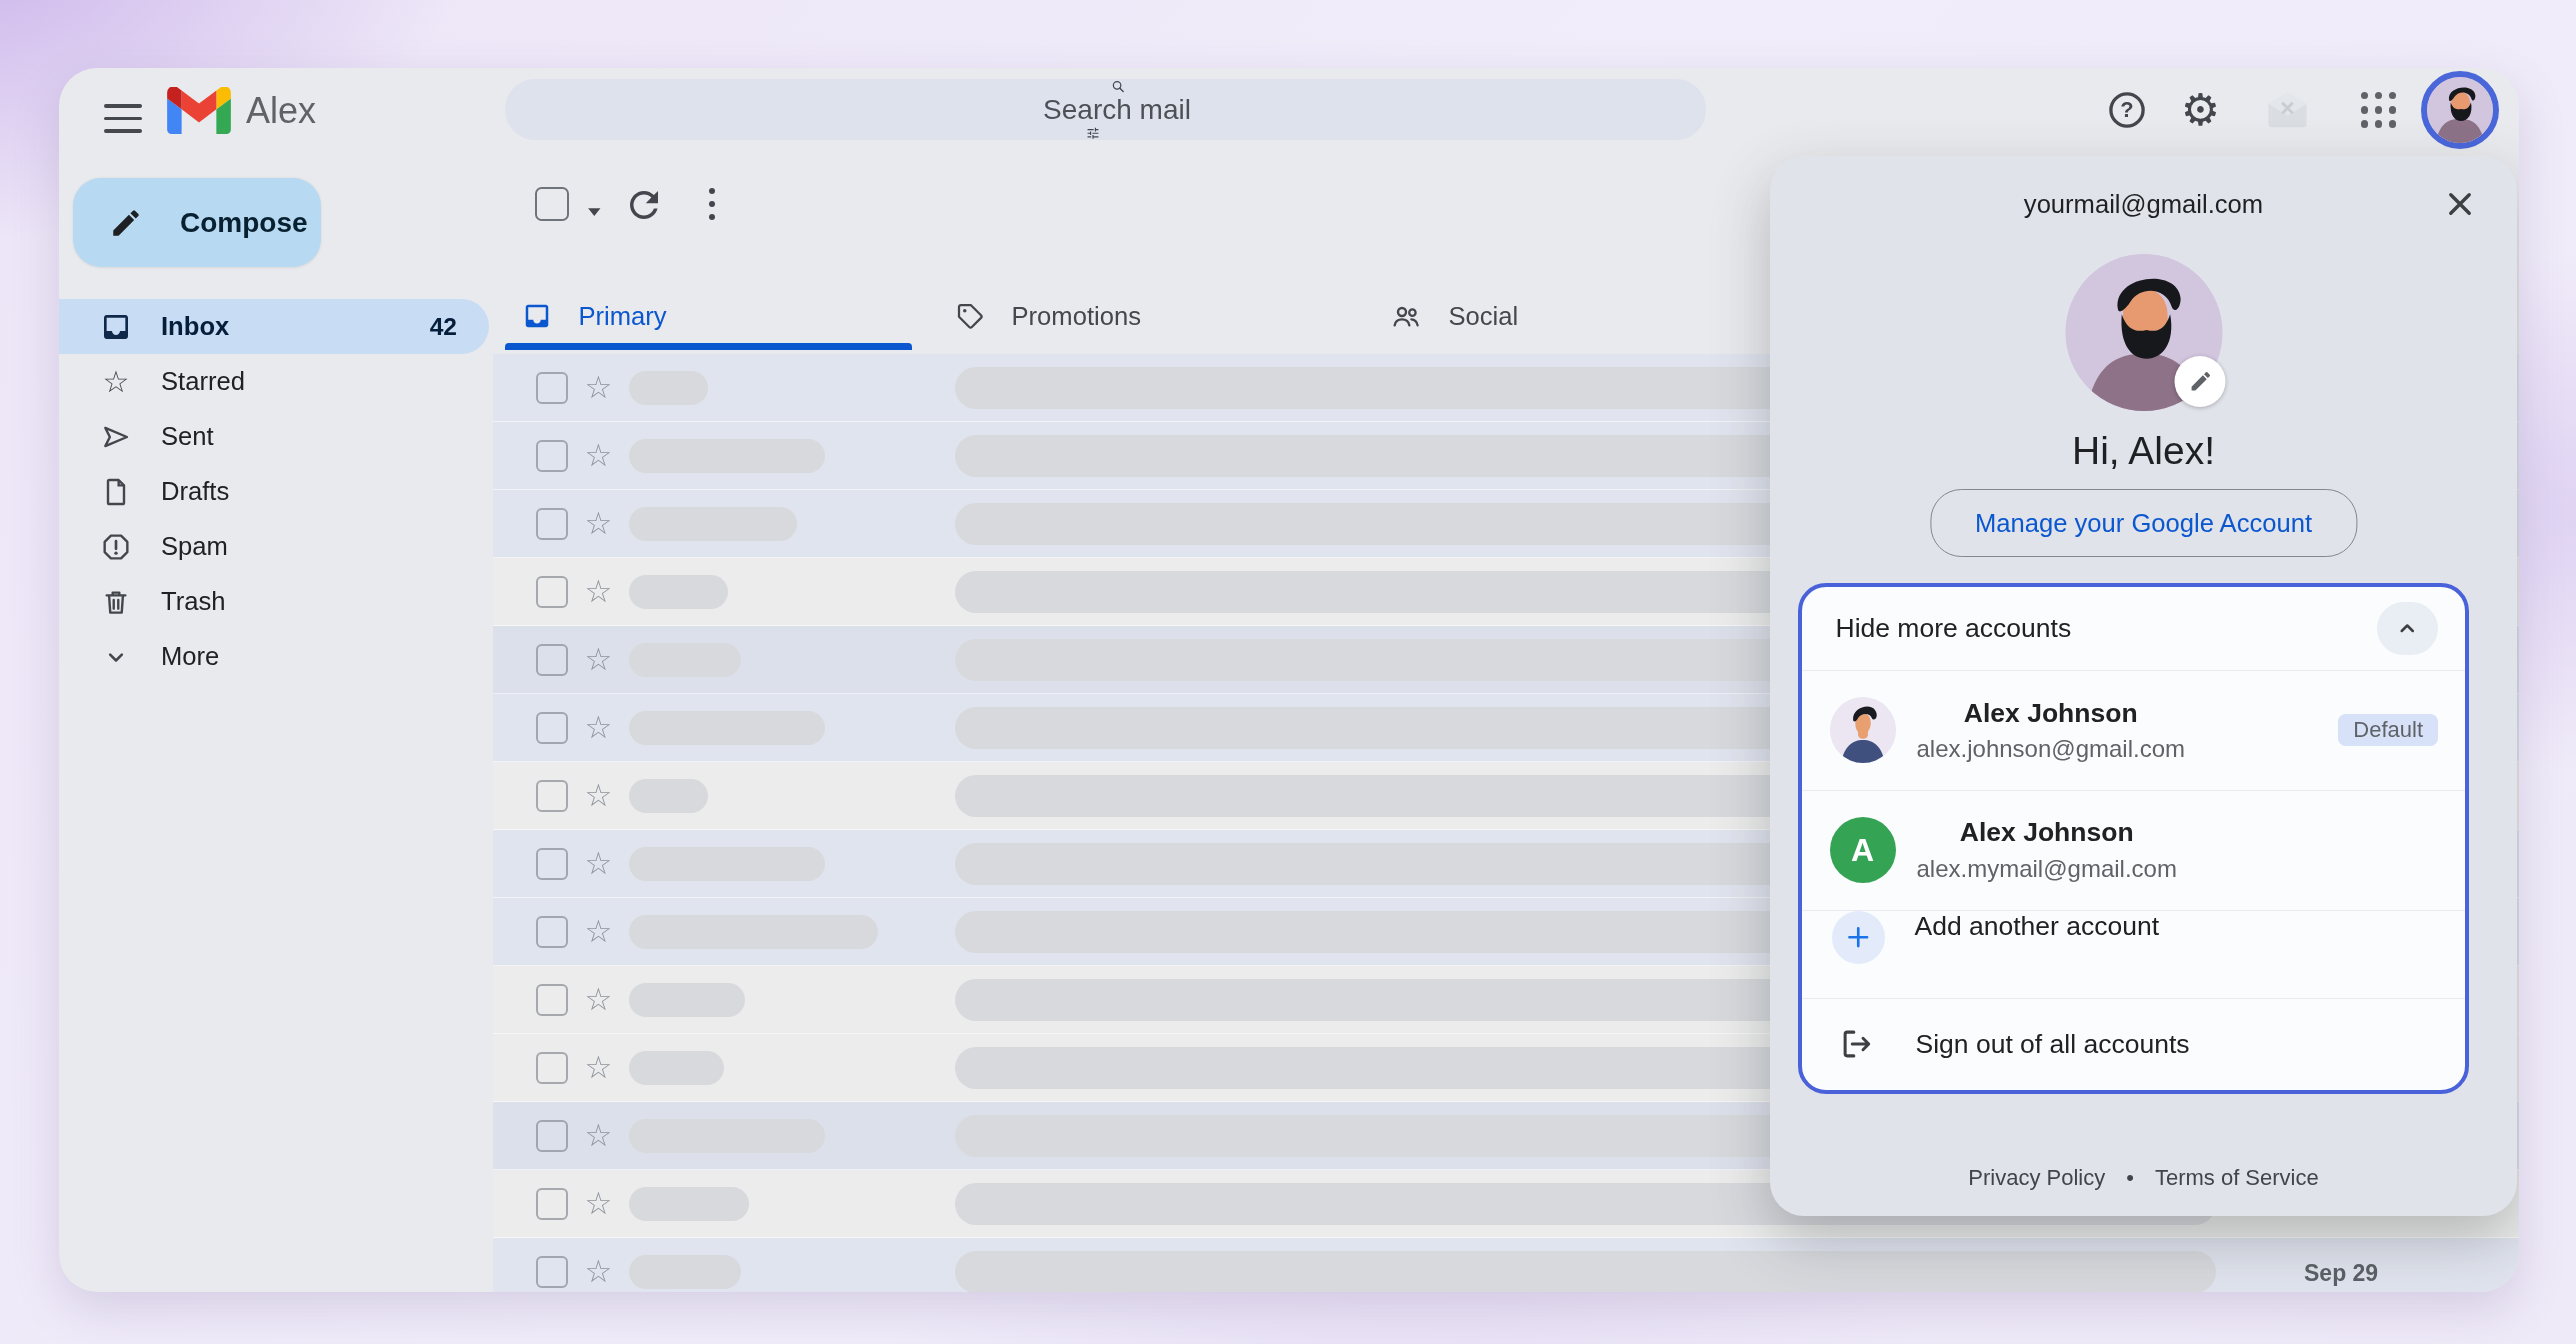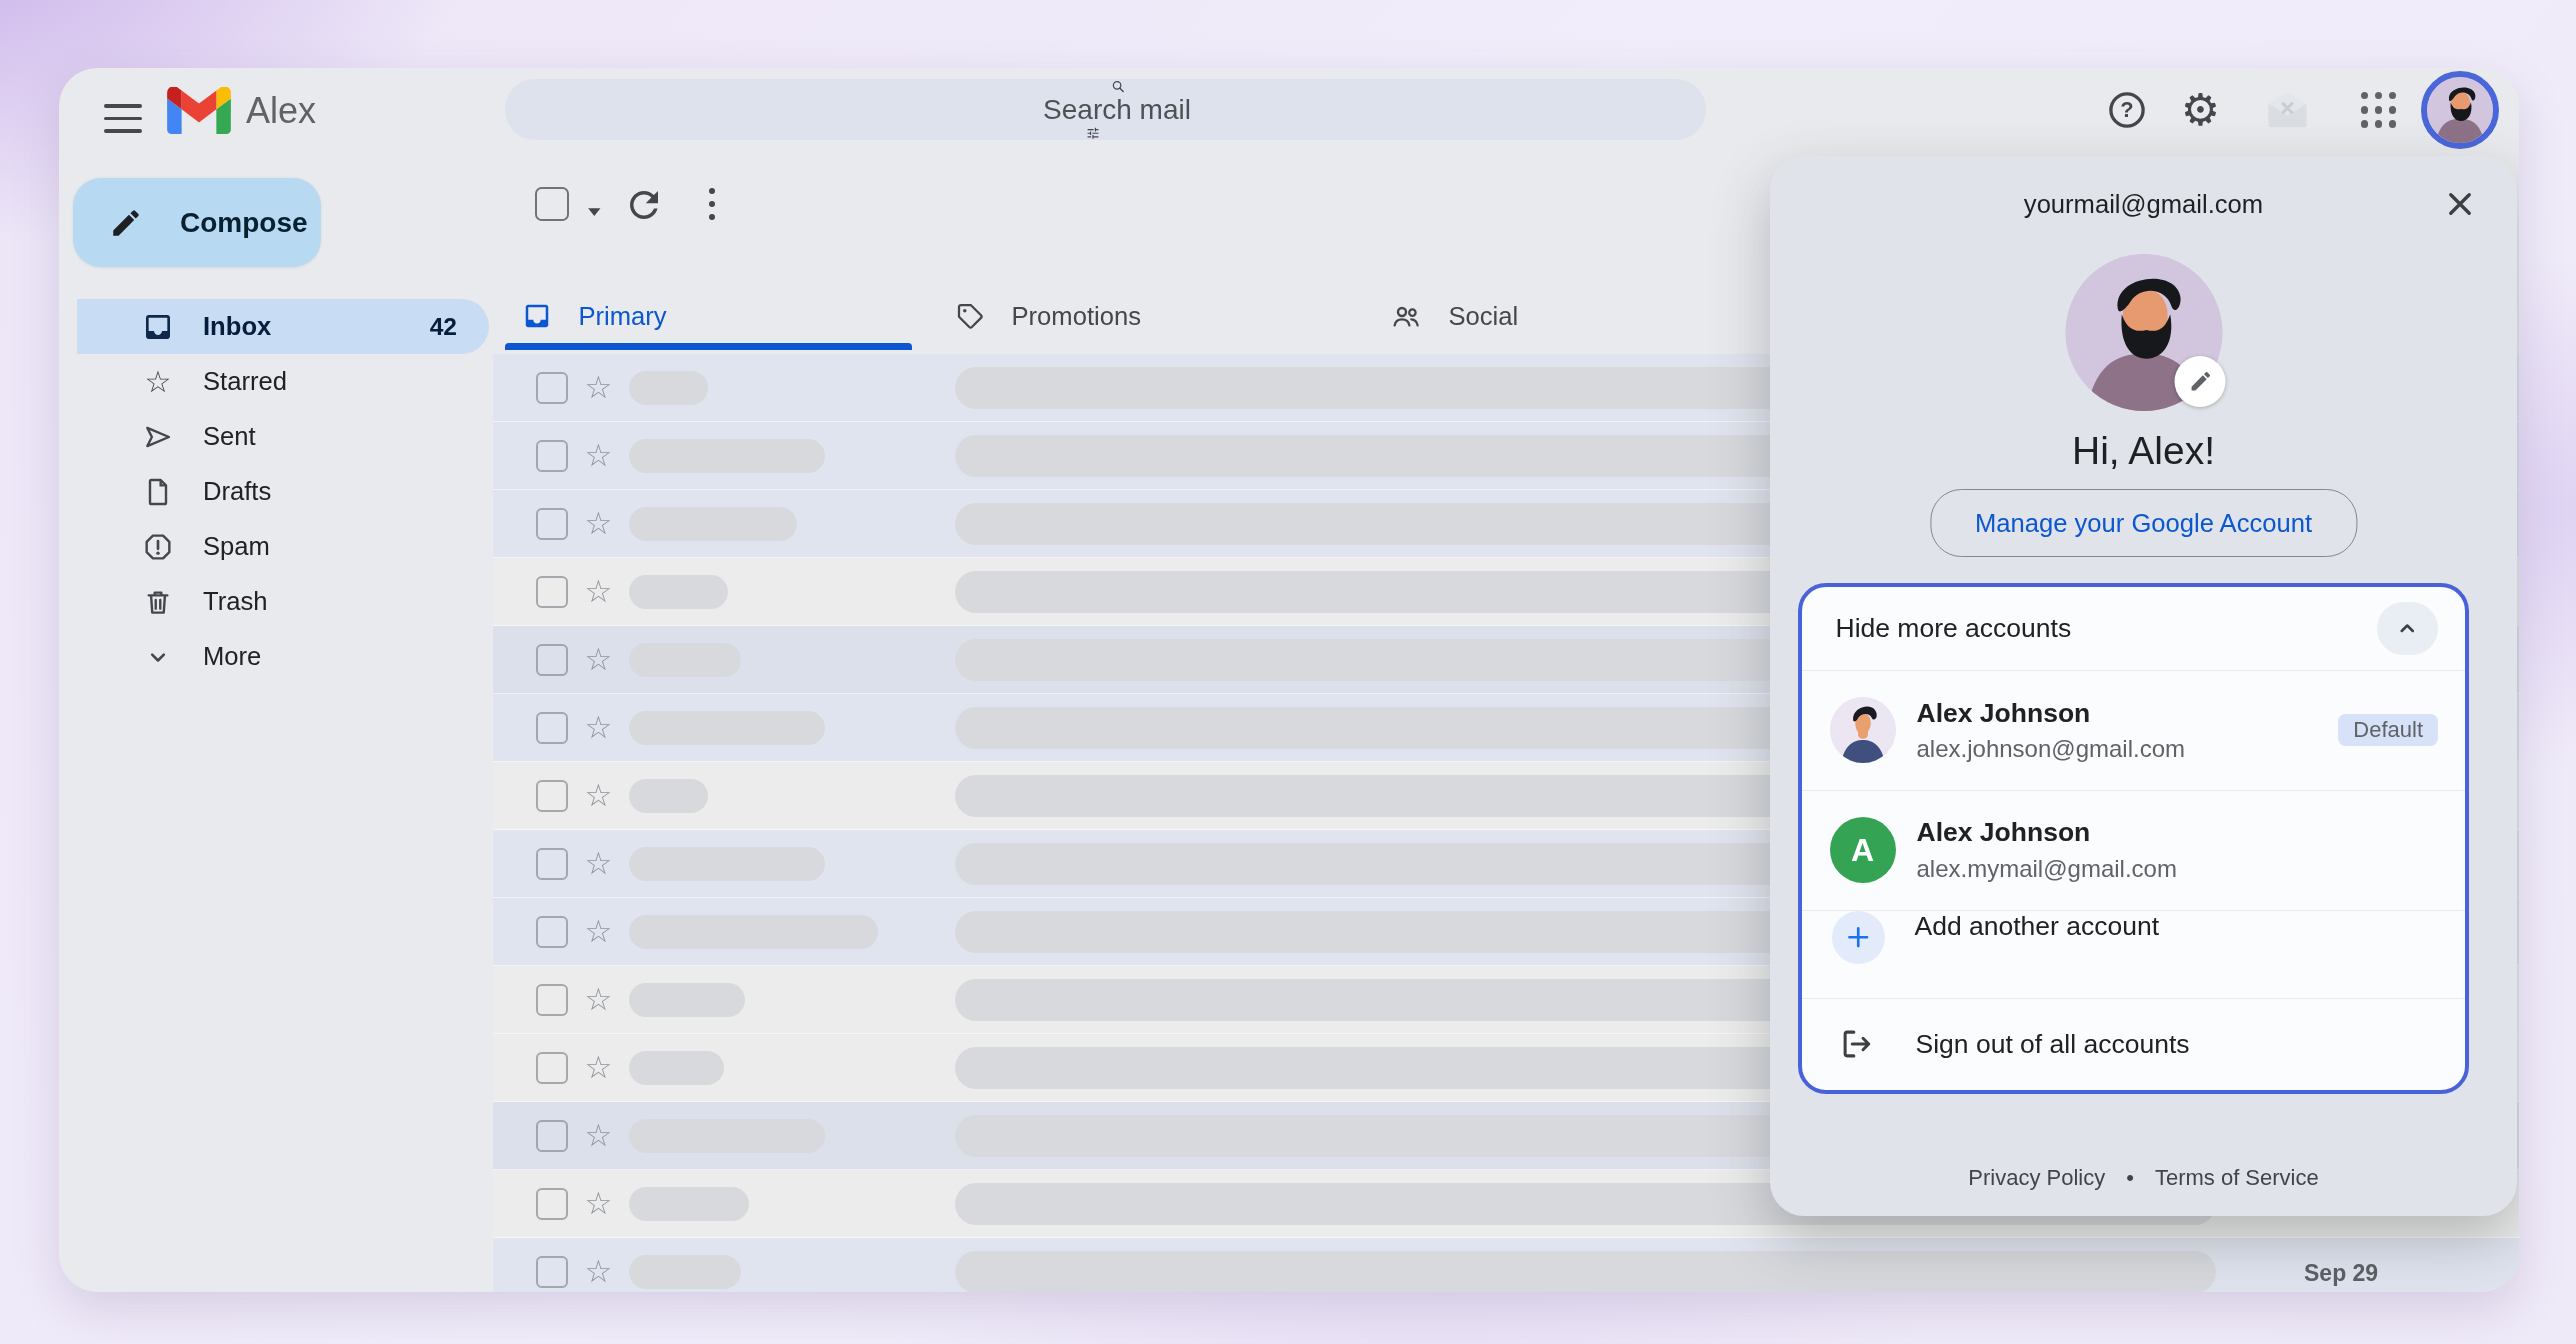--- a/index.html
+++ b/index.html
@@ -29,21 +29,21 @@
   .grid-icon{display:grid;grid-template-columns:repeat(3,7.6px);grid-template-rows:repeat(3,7.6px);gap:6.6px;}
   .grid-icon b{width:7.6px;height:7.6px;border-radius:50%;background:#5f6368;}
   .avatar-btn{position:absolute;left:2362px;top:2.8px;width:78px;height:78px;border-radius:50%;
     border:6.6px solid #4a67da;background:#cfc3de;box-sizing:border-box;padding:0;cursor:pointer;overflow:hidden;}
   .avatar-btn svg{width:100%;height:100%;display:block;}
   
   .compose{position:absolute;left:14px;top:110px;width:248px;height:89px;border-radius:28px;background:#b7d9f1;
     border:none;display:flex;align-items:center;padding-left:36px;gap:37px;cursor:pointer;box-shadow:0 0.9px 2.8px rgba(0,0,0,.08);}
   .compose span{font-size:28px;font-weight:600;color:#08202f;}
   .nav{position:absolute;left:0;top:231px;width:430px;}
-  .nav-item{height:55px;display:flex;align-items:center;padding-left:64px;cursor:pointer;margin-left:18px;}
+  .nav-item{height:55px;display:flex;align-items:center;padding-left:40px;cursor:pointer;}
   .nav-item .nicon{width:34px;height:34px;display:flex;align-items:center;justify-content:center;}
   .nav-item .nlabel{margin-left:28px;font-size:25.6px;color:#202124;}
   .nav-item.active{background:#c8dcf3;border-radius:0 27.5px 27.5px 0;}
   .nav-item.active .nlabel{font-weight:700;color:#041e3c;}
   .nav-count{margin-left:auto;margin-right:32px;font-size:24.6px;font-weight:700;color:#041e3c;}
   .star-glyph{font-size:30px;color:#43474d;line-height:1;font-family:"DejaVu Sans",sans-serif;}
   
   .sel-box{position:absolute;left:476px;top:119px;width:34px;height:34px;border:2.8px solid #6f747a;border-radius:6.6px;
     box-sizing:border-box;background:transparent;cursor:pointer;}
   .sel-caret{position:absolute;left:523px;top:131px;cursor:pointer;}
@@ -78,21 +78,21 @@
   .manage-btn{position:absolute;top:333px;left:50%;transform:translateX(-50%);height:68px;line-height:59px;
     padding:0 44px;border-radius:31px;border:1.9px solid #83888f;background:transparent;
     font-size:25.6px;font-weight:500;color:#0b57d0;cursor:pointer;white-space:nowrap;box-sizing:border-box;}
   .acct-card{position:absolute;left:27.5px;top:427px;width:671px;border-radius:28px;border:4.7px solid #4a62d9;
     background:#fbfcfe;box-sizing:border-box;overflow:hidden;}
   .card-divider{height:0.9px;background:#e9ebf1;}
   .hide-row{height:83px;display:flex;align-items:center;padding:0 26.5px 0 34px;cursor:pointer;}
   .hide-row span{font-size:26.5px;font-weight:500;color:#202124;}
   .chev-circle{margin-left:auto;width:61px;height:53px;border-radius:26.5px;background:#e9edf4;
     display:flex;align-items:center;justify-content:center;border:none;cursor:pointer;}
-  .acct-row{height:119px;display:flex;align-items:center;padding-left:28px;cursor:pointer;}
+  .acct-row{height:119px;display:flex;align-items:center;padding-left:28px;cursor:pointer;text-align:center;}
   .acct-avatar{width:66px;height:66px;border-radius:50%;overflow:hidden;background:#ece6f3;flex:none;}
   .acct-avatar svg{width:100%;height:100%;display:block;}
   .acct-initial{width:66px;height:66px;border-radius:50%;flex:none;display:flex;align-items:center;justify-content:center;
     color:#fff;font-size:32px;font-weight:700;}
   .acct-text{margin-left:21px;display:flex;flex-direction:column;gap:6.6px;}
   .acct-name{font-size:26.5px;font-weight:600;color:#202124;}
   .acct-mail{font-size:24px;color:#5f6368;}
   .default-badge{margin-left:auto;margin-right:26.5px;background:#d7e2f8;border-radius:7.6px;padding:3px 15px;
     font-size:22px;color:#5f6368;}
   .add-row{height:87px;display:flex;align-items:flex-start;padding-left:30px;cursor:pointer;}

